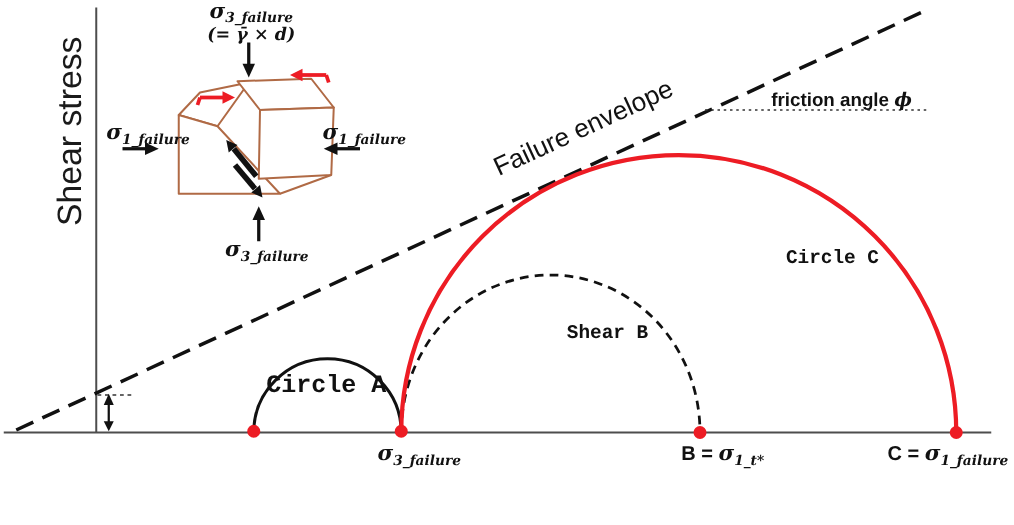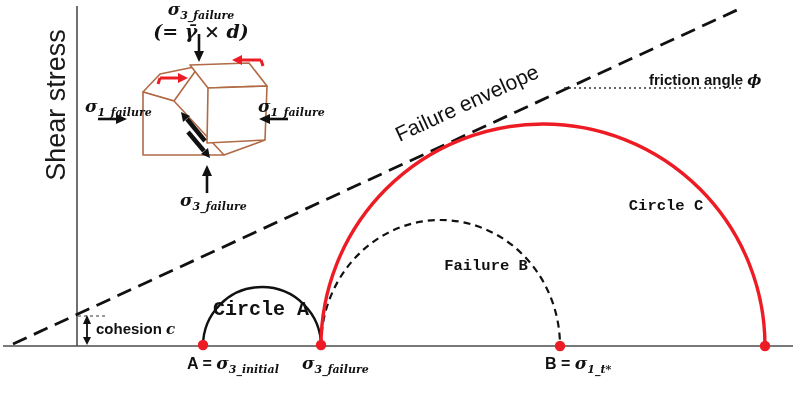--- a/index.html
+++ b/index.html
@@ -16,21 +16,21 @@
   .small-bold{font-size:15px;font-weight:bold;}
   .circle-lbl{font-size:15.5px;font-weight:bold;transform:translate(-50%,-50%);font-family:Liberation Mono, monospace;}
   .sym{font-family:"DejaVu Serif",serif;font-style:italic;font-weight:bold;}
   .pt{font-size:16px;font-weight:bold;line-height:1;}
   .pt .sig{font-family:"DejaVu Serif",serif;font-style:italic;font-weight:bold;font-size:17px;}
   .pt sub{font-family:"DejaVu Serif",serif;font-style:italic;font-weight:bold;font-size:11px;vertical-align:-0.35em;}
   .inset-lbl{font-size:16px;line-height:1;}
   .inset-lbl .sig{font-family:"DejaVu Serif",serif;font-style:italic;font-weight:bold;font-size:17px;}
   .inset-lbl sub{font-family:"DejaVu Serif",serif;font-style:italic;font-weight:bold;font-size:11px;vertical-align:-0.35em;}
   .inset-top{transform:translate(-50%,0);text-align:center;}
-  .formula{font-family:"DejaVu Serif",serif;font-style:italic;font-weight:bold;font-size:19px;margin-top:1px;}
+  .formula{font-family:"DejaVu Serif",serif;font-style:italic;font-weight:bold;font-size:14px;margin-top:1px;}
 </style>
 </head>
 <body>
 
 <div class="stage">
 
   <svg width="811" height="420" viewBox="0 0 811 420">
 
     <line x1="77" y1="6" x2="77" y2="346" stroke="#4d4d4d" stroke-width="1.6"></line>
     <line x1="3" y1="346" x2="793" y2="346" stroke="#4d4d4d" stroke-width="1.6"></line>
@@ -99,30 +99,29 @@
       <g>
         <line x1="288" y1="119" x2="268" y2="119" stroke="#111111" stroke-width="2.6"></line>
         <polygon points="259,119 270,114 270,124" fill="#111111"></polygon>
       </g>
     </g>
   </svg>
 
   <div class="lbl axis-label ylab" style="left:56px;top:105px;">Shear stress</div>
 
   <div class="lbl envlab" style="left:467px;top:103px;">Failure envelope</div>
-  <div class="lbl small-bold" style="left:617px;top:71px;margin-left:32px;"><span>friction angle </span><i class="sym">ϕ</i></div>
-  <div class="lbl small-bold" style="left:96px;top:320px;"><span>cohesion </span><i class="sym">c</i></div>
+  <div class="lbl small-bold" style="left:617px;top:71px;"><span>friction angle </span><i class="sym">ϕ</i></div>
 
   <div class="lbl circle-lbl" style="left:261px;top:309px;font-size:20px;">Circle A</div>
-  <div class="lbl circle-lbl" style="left:486px;top:266px;">Failure B</div>
+  <div class="lbl circle-lbl" style="left:486px;top:266px;">Shear B</div>
   <div class="lbl circle-lbl" style="left:666px;top:206px;">Circle C</div>
 
-  <div class="lbl pt" style="left:187px;top:355px;"><span>A = </span><span class="sig">σ</span><sub>3_initial</sub></div>
   <div class="lbl pt" style="left:302px;top:355px;"><span></span><span class="sig">σ</span><sub>3_failure</sub></div>
   <div class="lbl pt" style="left:545px;top:355px;"><span>B = </span><span class="sig">σ</span><sub>1_t*</sub></div>
+  <div class="lbl pt" style="left:710px;top:355px;"><span>C = </span><span class="sig">σ</span><sub>1_failure</sub></div>
 
   <div class="lbl inset-lbl inset-top" style="left:201px;top:1px;">
     <div><span class="sig">σ</span><sub>3_failure</sub></div>
     <div class="formula">(= γ̄ × d)</div>
   </div>
   <div class="lbl inset-lbl" style="left:85px;top:98px;"><span class="sig">σ</span><sub>1_failure</sub></div>
   <div class="lbl inset-lbl" style="left:258px;top:98px;"><span class="sig">σ</span><sub>1_failure</sub></div>
   <div class="lbl inset-lbl" style="left:180px;top:192px;"><span class="sig">σ</span><sub>3_failure</sub></div>
 
 </div>

